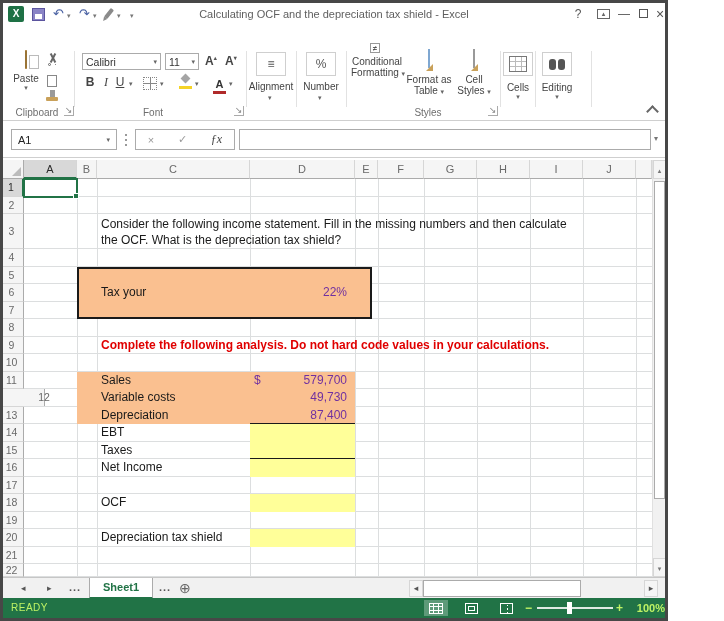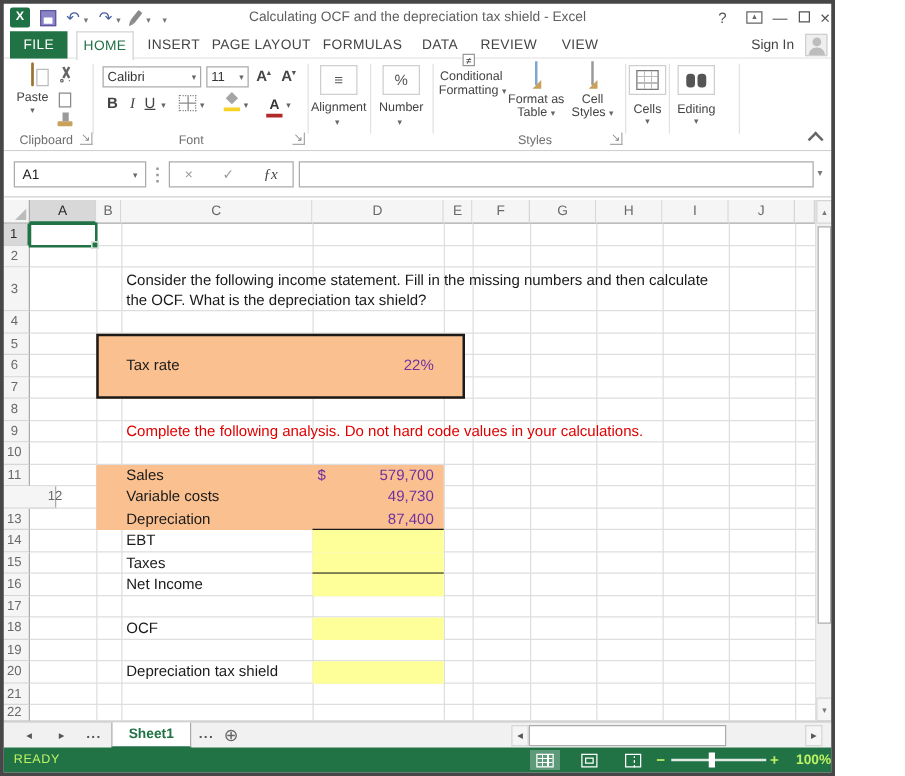--- a/index.html
+++ b/index.html
@@ -145,32 +145,20 @@
     <div class="qcaret" style="left:114px">▾</div>
     <div class="qcaret" style="left:127px">▾</div>
     <div class="ttl">Calculating OCF and the depreciation tax shield - Excel</div>
     <div class="wbtn" style="left:566px">?</div>
     <div class="ropt" style="left:594px">▴</div>
     <div class="wbtn" style="left:612px">—</div>
     <div class="restore" style="left:636px"></div>
     <div class="wbtn" style="left:648px;font-size:14px">×</div>
   </div>
 
-  <div class="tabrow">
-    <div class="rtab file">FILE</div>
-    <div class="rtab active" style="left:58px;width:46px">HOME</div>
-    <div class="rtab" style="left:112px;width:48px">INSERT</div>
-    <div class="rtab" style="left:164px;width:84px">PAGE LAYOUT</div>
-    <div class="rtab" style="left:252px;width:70px">FORMULAS</div>
-    <div class="rtab" style="left:328px;width:42px">DATA</div>
-    <div class="rtab" style="left:376px;width:56px">REVIEW</div>
-    <div class="rtab" style="left:440px;width:42px">VIEW</div>
-    <div class="signin" style="left:598px;top:0;line-height:22px">Sign In</div>
-    <div class="avatar" style="left:641px"></div>
-  </div>
 
   <div class="ribbon">
     <div class="rsep" style="left:71px"></div>
       <div class="rsep" style="left:243px"></div>
     <div class="rsep" style="left:293px"></div>
       <div class="rsep" style="left:343px"></div>
     <div class="rsep" style="left:497px"></div>
       <div class="rsep" style="left:532px"></div>
     <div class="rsep" style="left:588px"></div>
 
@@ -344,23 +332,23 @@
       <div class="ov" style="left: 77px; top: 106.5px; width: 295px; height: 52.5px; background: rgb(250, 192, 144); border: 2px solid rgb(26, 26, 26);"></div>
       <div class="ov" style="left: 77px; top: 211.5px; width: 278px; height: 52.5px; background: rgb(250, 192, 144);"></div>
       <div class="ov" style="left: 250px; top: 246.5px; width: 105px; height: 17.5px; border-bottom: 1px solid rgb(26, 26, 26);"></div>
       <div class="ov" style="left: 250px; top: 264px; width: 105px; height: 17.5px; background: rgb(255, 255, 153);"></div>
       <div class="ov" style="left: 250px; top: 281.5px; width: 105px; height: 17.5px; background: rgb(255, 255, 153); border-bottom: 1px solid rgb(26, 26, 26);"></div>
       <div class="ov" style="left: 250px; top: 299px; width: 105px; height: 17.5px; background: rgb(255, 255, 153);"></div>
       <div class="ov" style="left: 250px; top: 334px; width: 105px; height: 17.5px; background: rgb(255, 255, 153);"></div>
       <div class="ov" style="left: 250px; top: 369px; width: 105px; height: 17.5px; background: rgb(255, 255, 153);"></div>
       <div class="ct" style="top: 57px; height: 15px; left: 101px;">Consider the following income statement. Fill in the missing numbers and then calculate</div>
       <div class="ct" style="top: 73px; height: 15px; left: 101px;">the OCF. What is the depreciation tax shield?</div>
-      <div class="ct" style="top: 125.25px; height: 15px; left: 101px;">Tax rate</div>
+      <div class="ct" style="top: 125.25px; height: 15px; left: 101px;">Tax your</div>
       <div class="ct tr" style="top: 125.25px; height: 15px; left: 250px; width: 97px; color: rgb(112, 48, 160);">22%</div>
-      <div class="ct" style="top: 177.75px; height: 15px; left: 101px; color: rgb(224, 0, 0); font-weight: normal;">Complete the following analysis. Do not hard code values in your calculations.</div>
+      <div class="ct" style="top: 177.75px; height: 15px; left: 101px; color: rgb(224, 0, 0); font-weight: bold;">Complete the following analysis. Do not hard code values in your calculations.</div>
       <div class="ct" style="top: 212.75px; height: 15px; left: 101px;">Sales</div>
       <div class="ct" style="top: 212.75px; height: 15px; left: 254px; color: rgb(112, 48, 160);">$</div>
       <div class="ct tr" style="top: 212.75px; height: 15px; left: 250px; width: 97px; color: rgb(112, 48, 160);">579,700</div>
       <div class="ct" style="top: 230.25px; height: 15px; left: 101px;">Variable costs</div>
       <div class="ct tr" style="top: 230.25px; height: 15px; left: 250px; width: 97px; color: rgb(112, 48, 160);">49,730</div>
       <div class="ct" style="top: 247.75px; height: 15px; left: 101px;">Depreciation</div>
       <div class="ct tr" style="top: 247.75px; height: 15px; left: 250px; width: 97px; color: rgb(112, 48, 160);">87,400</div>
       <div class="ct" style="top: 265.25px; height: 15px; left: 101px;">EBT</div>
       <div class="ct" style="top: 282.75px; height: 15px; left: 101px; text-align: right;">Taxes</div>
       <div class="ct" style="top: 300.25px; height: 15px; left: 101px;">Net Income</div>

